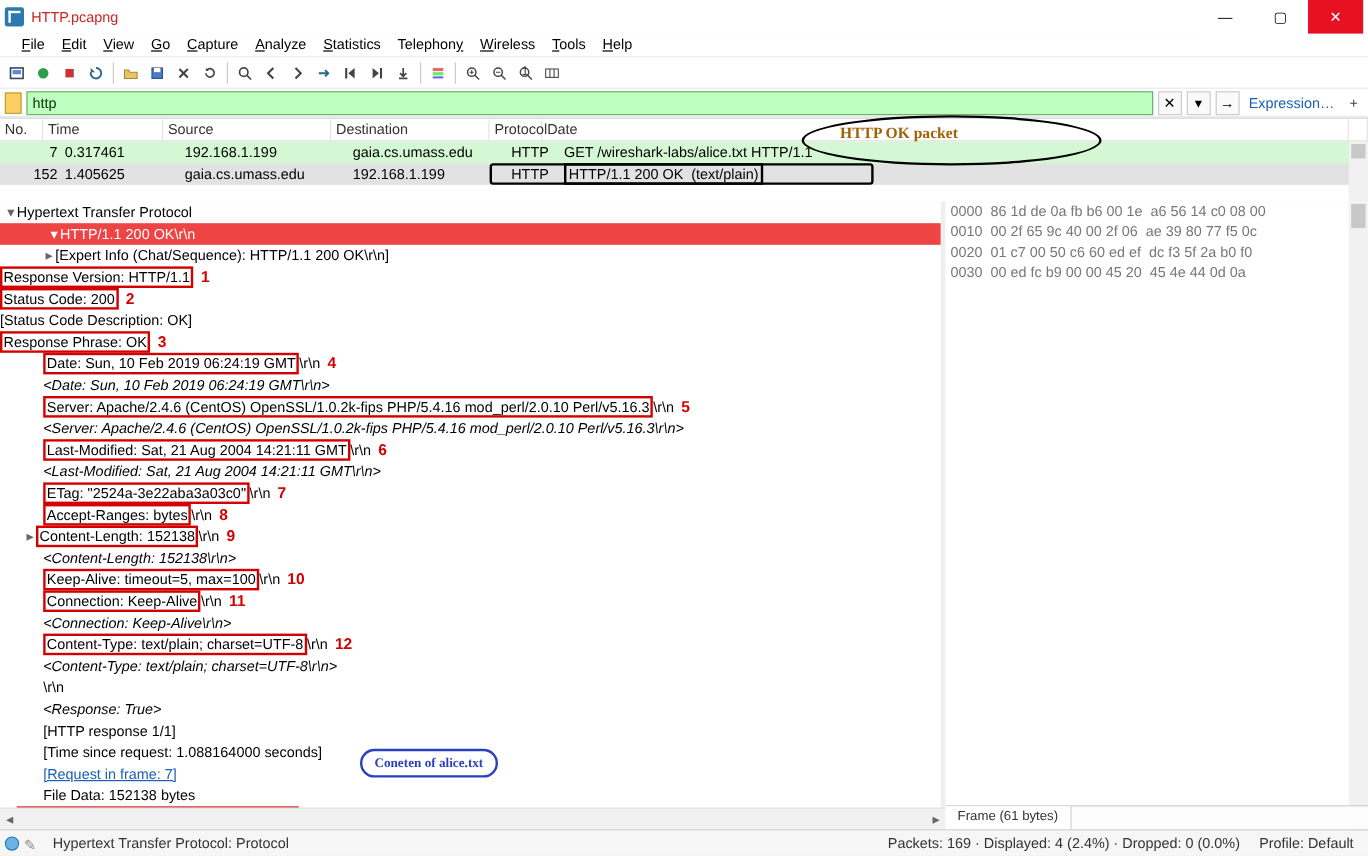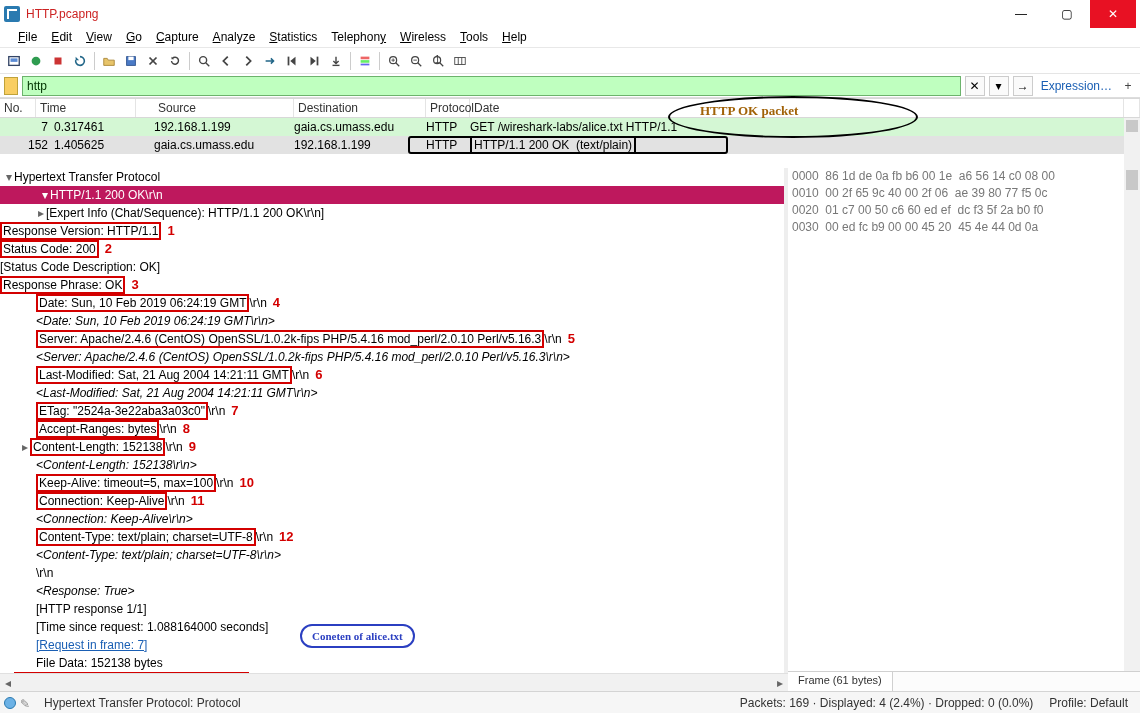--- a/index.html
+++ b/index.html
@@ -27,21 +27,21 @@
 .filter-icon { width:14px; height:18px; background: #f9ce62; border:1px solid #bfa23a; position:relative; }
 .filter-input { flex:1; height:20px; border:1px solid #6cb36c; background:#bfffbf; padding:0 4px; color:#030; font-family: inherit; font-size:12px; outline:none; }
 .filter-btn { width:20px; height:20px; border:1px solid #ccc; display:flex; align-items:center; justify-content:center; background:#fafafa;}
 .expr-link { color:#1a5fb4; cursor:default; padding:0 4px;}
 .add-btn { width:16px; color:#444; text-align:center; }
 
 .headers { height: 20px; background:#fff; display:flex; border-bottom:1px solid #d8d8d8; border-top:1px solid #d8d8d8;}
 .headers .col { padding:2px 4px; border-right:1px solid #e4e4e4; color:#333; }
 .col-no { width:36px; }
 .col-time { width:100px; }
-.col-src { width:140px;margin-left:18px; }
+.col-src { width:140px; }
 .col-dst { width:132px; }
 .col-proto { width:44px; }
 .col-info { flex:1; }
 .col-scroll { width:16px; }
 
 .packetlist { height: 50px; background:#fff; position:relative; }
 .packetrow { height:18px; display:flex; align-items:center; font-family: "Consolas","DejaVu Sans Mono",monospace; font-size:12.5px; padding-left:18px;}
 .packetrow.green { background:#d4f7d4; }
 .packetrow.graysel { background:#e2e2e2; }
 .packetrow span { white-space:pre; }
@@ -63,21 +63,21 @@
 .hexpane { flex:1; background:#fff; font-family:"Consolas","DejaVu Sans Mono",monospace; font-size:12px; color:#777; position:relative; overflow:hidden;}
 .hexline { white-space:pre; line-height:17px; padding-left:4px;}
 .hexpane .vsb { position:absolute; right:0; top:0; bottom:0; width:16px; background:#f1f1f1;}
 .hexpane .vsb .thumb { position:absolute; left:2px; right:2px; top:2px; height:20px; background:#c8c8c8;}
 
 .detline { line-height:18px; white-space:pre; }
 .dl-pad0 { padding-left:4px; }
 .dl-pad1 { padding-left:20px; }
 .dl-pad2 { padding-left:36px; }
 .dl-pad3 { }
-.sel { background:#be185d; color:#fff;padding-left:40px; }
+.sel { background:#ef4444; color:#fff;padding-left:40px; }
 .tri { display:inline-block; width:10px; text-align:center; color:#666;}
 .redbox { border:2px solid #d30000; padding:0 1px; margin-right:0; display:inline; }
 .redlabel { color:#d30000; font-weight:bold; font-family:"Segoe UI","Verdana",sans-serif; font-size:13px; margin-left:6px; }
 .linklike { color:#1a5fb4; text-decoration:underline; }
 .italic { font-style: italic; }
 
 .callout { position:absolute; border:2px solid #2b3fc1; border-radius:16px; padding:4px 10px; color:#2b3fc1; font-family:"Comic Sans MS",cursive; font-size:11px; font-weight:bold; background:#fff; }
 
 .bottombar { position:absolute; bottom:22px; left:788px; right:0; height:20px; display:flex; border-top:1px solid #d0d0d0; background:#fcfcfc;}
 .bottombar .tab { padding:2px 10px; border-right:1px solid #d0d0d0; color:#333; font-size:11px;}

